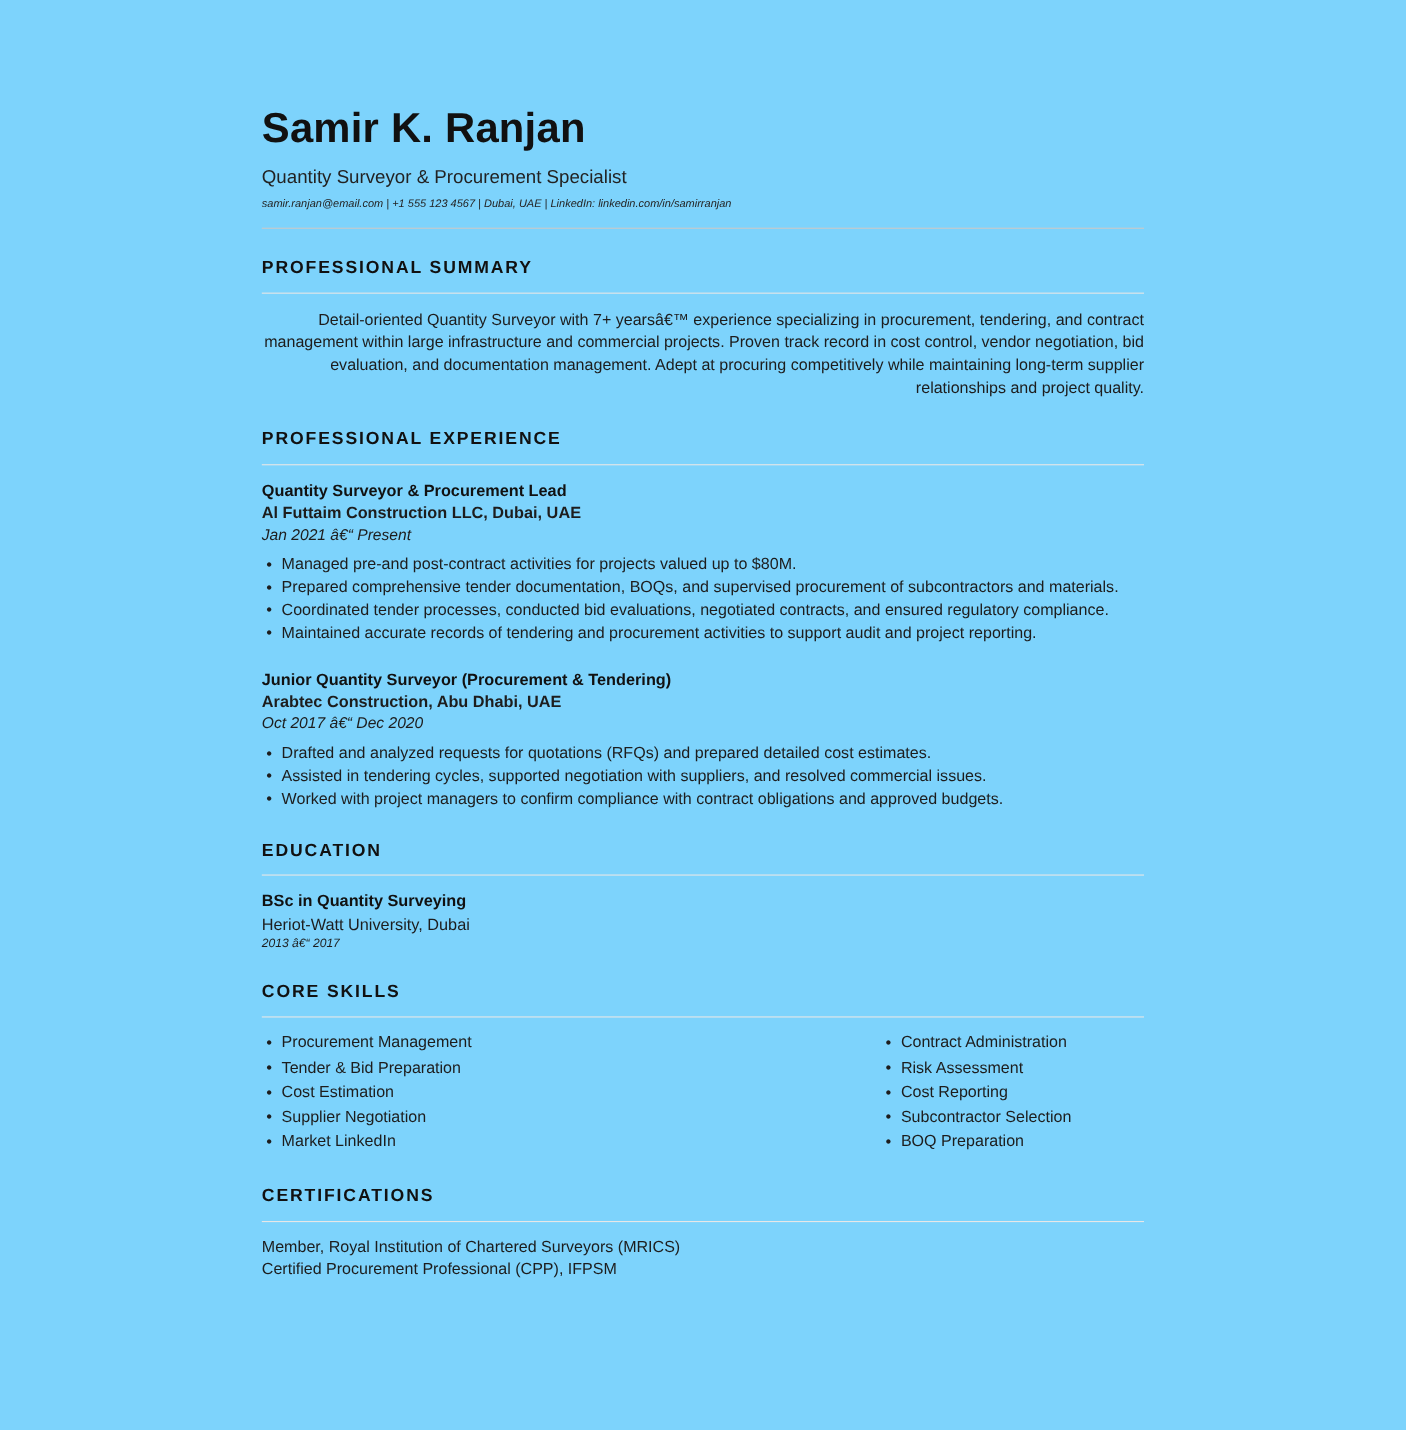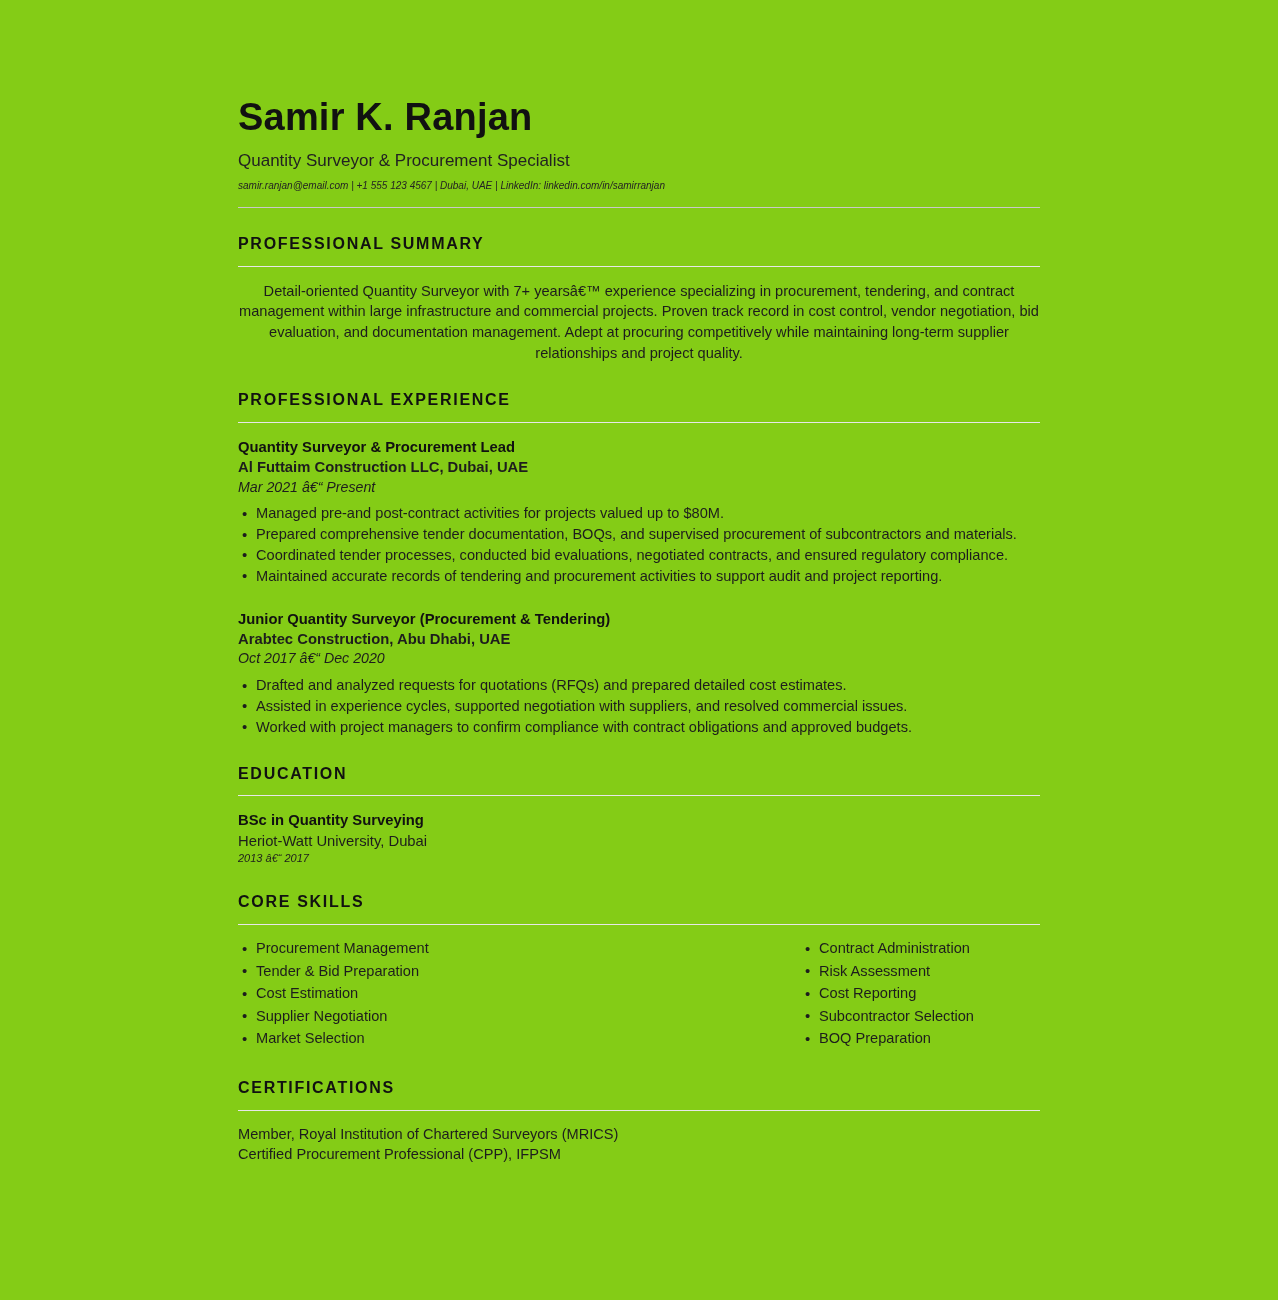--- a/index.html
+++ b/index.html
@@ -14,21 +14,21 @@
   body {
     font-family: "Liberation Sans", sans-serif;
     color: #1a1a1a;
     -webkit-font-smoothing: antialiased;
   }
 
   .page {
     position: relative;
     width: 1278px;
     height: 1300px;
-    background: #84cc16;
+    background: #7dd3fc;
     overflow: hidden;
   }
 
   .resume {
     position: absolute;
     left: 238px;
     top: 96px;
     width: 802px;
   }
 
@@ -84,21 +84,21 @@
     border: 0;
     border-top: 1px solid #e7e7e7;
     width: 100%;
     margin: 0 0 14px 0;
   }
 
   .summary-text {
     font-size: 14.6px;
     line-height: 1.43;
     color: #1d1d1d;
-    text-align: center;
+    text-align: right;
   }
 
   
   .job { margin-bottom: 22px; }
   .job:last-child { margin-bottom: 2px; }
 
   .job-title {
     font-size: 14.8px;
     font-weight: bold;
     color: #111111;
@@ -229,36 +229,36 @@
       <p class="summary-text">Detail-oriented Quantity Surveyor with 7+ yearsâ€™ experience specializing in procurement, tendering, and contract management within large infrastructure and commercial projects. Proven track record in cost control, vendor negotiation, bid evaluation, and documentation management. Adept at procuring competitively while maintaining long-term supplier relationships and project quality.</p>
     </div>
 
     <div class="section">
       <div class="section-title">PROFESSIONAL EXPERIENCE</div>
       <hr class="rule-light">
 
       <div class="job">
         <div class="job-title">Quantity Surveyor &amp; Procurement Lead</div>
         <div class="job-company">Al Futtaim Construction LLC, Dubai, UAE</div>
-        <div class="job-dates">Mar 2021 â€“ Present</div>
+        <div class="job-dates">Jan 2021 â€“ Present</div>
         <ul class="bullets">
           <li>Managed pre-and post-contract activities for projects valued up to $80M.</li>
           <li>Prepared comprehensive tender documentation, BOQs, and supervised procurement of subcontractors and materials.</li>
           <li>Coordinated tender processes, conducted bid evaluations, negotiated contracts, and ensured regulatory compliance.</li>
           <li>Maintained accurate records of tendering and procurement activities to support audit and project reporting.</li>
         </ul>
       </div>
 
       <div class="job">
         <div class="job-title">Junior Quantity Surveyor (Procurement &amp; Tendering)</div>
         <div class="job-company">Arabtec Construction, Abu Dhabi, UAE</div>
         <div class="job-dates">Oct 2017 â€“ Dec 2020</div>
         <ul class="bullets">
           <li>Drafted and analyzed requests for quotations (RFQs) and prepared detailed cost estimates.</li>
-          <li>Assisted in experience cycles, supported negotiation with suppliers, and resolved commercial issues.</li>
+          <li>Assisted in tendering cycles, supported negotiation with suppliers, and resolved commercial issues.</li>
           <li>Worked with project managers to confirm compliance with contract obligations and approved budgets.</li>
         </ul>
       </div>
     </div>
 
     <div class="section">
       <div class="section-title">EDUCATION</div>
       <hr class="rule-light">
       <div>
         <div class="edu-degree">BSc in Quantity Surveying</div>
@@ -270,21 +270,21 @@
     <div class="section">
       <div class="section-title">CORE SKILLS</div>
       <hr class="rule-light">
       <div class="skills-grid">
         <div class="skills-col left">
           <ul class="skill-list">
             <li>Procurement Management</li>
             <li>Tender &amp; Bid Preparation</li>
             <li>Cost Estimation</li>
             <li>Supplier Negotiation</li>
-            <li>Market Selection</li>
+            <li>Market LinkedIn</li>
           </ul>
         </div>
         <div class="skills-col right">
           <ul class="skill-list">
             <li>Contract Administration</li>
             <li>Risk Assessment</li>
             <li>Cost Reporting</li>
             <li>Subcontractor Selection</li>
             <li>BOQ Preparation</li>
           </ul>

